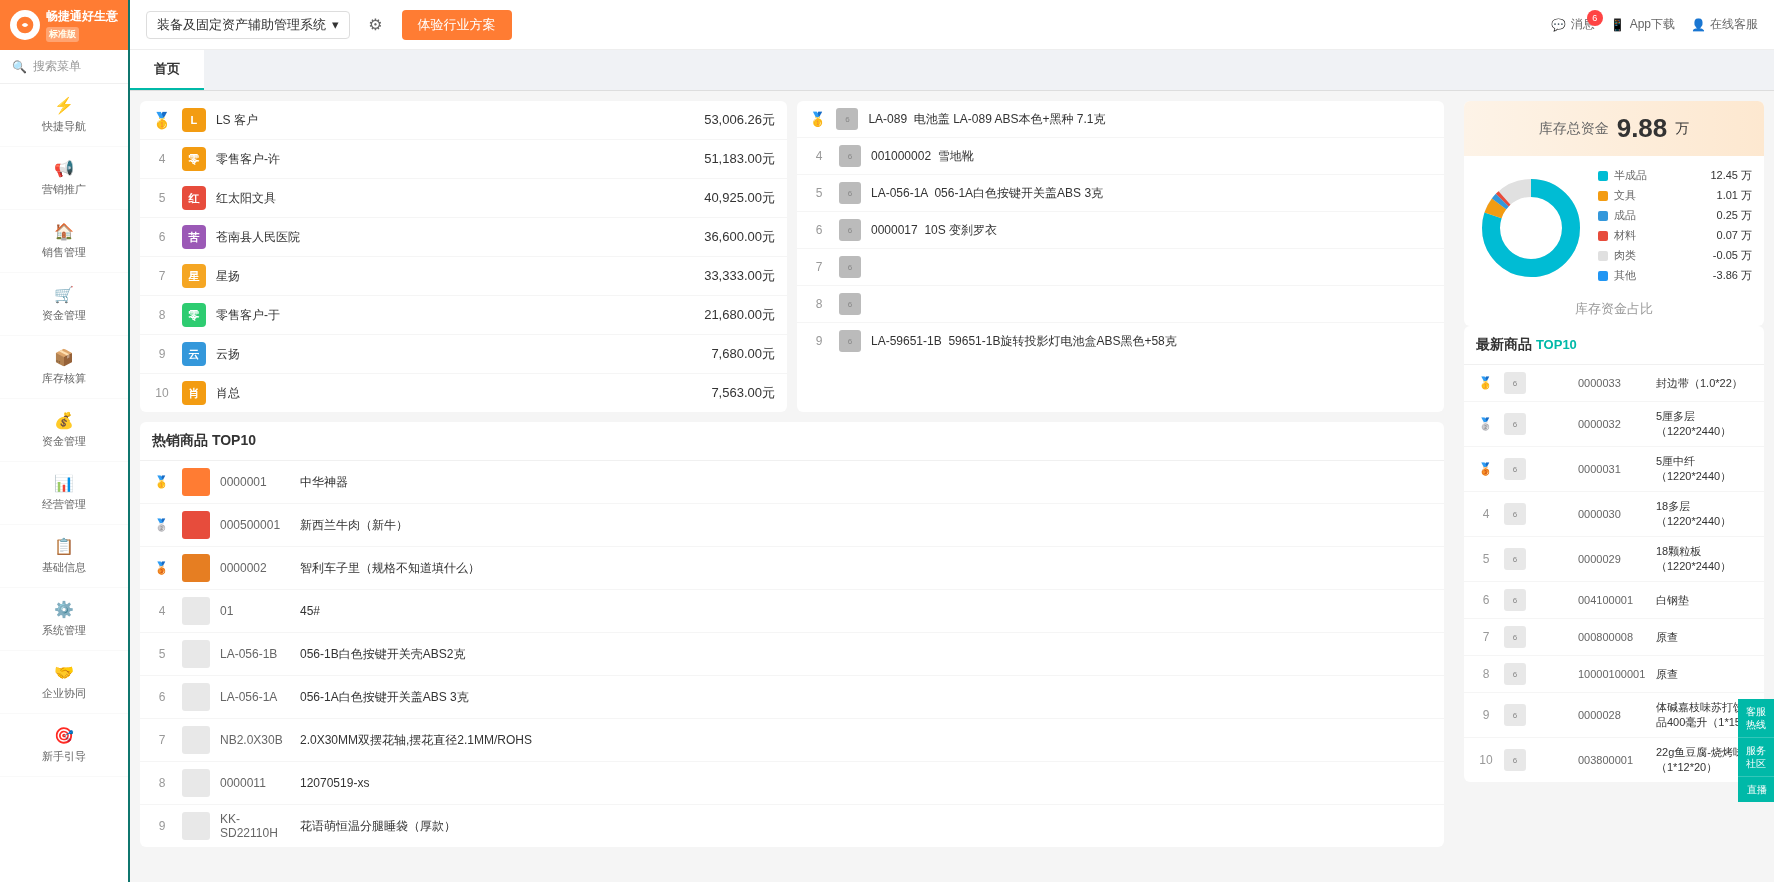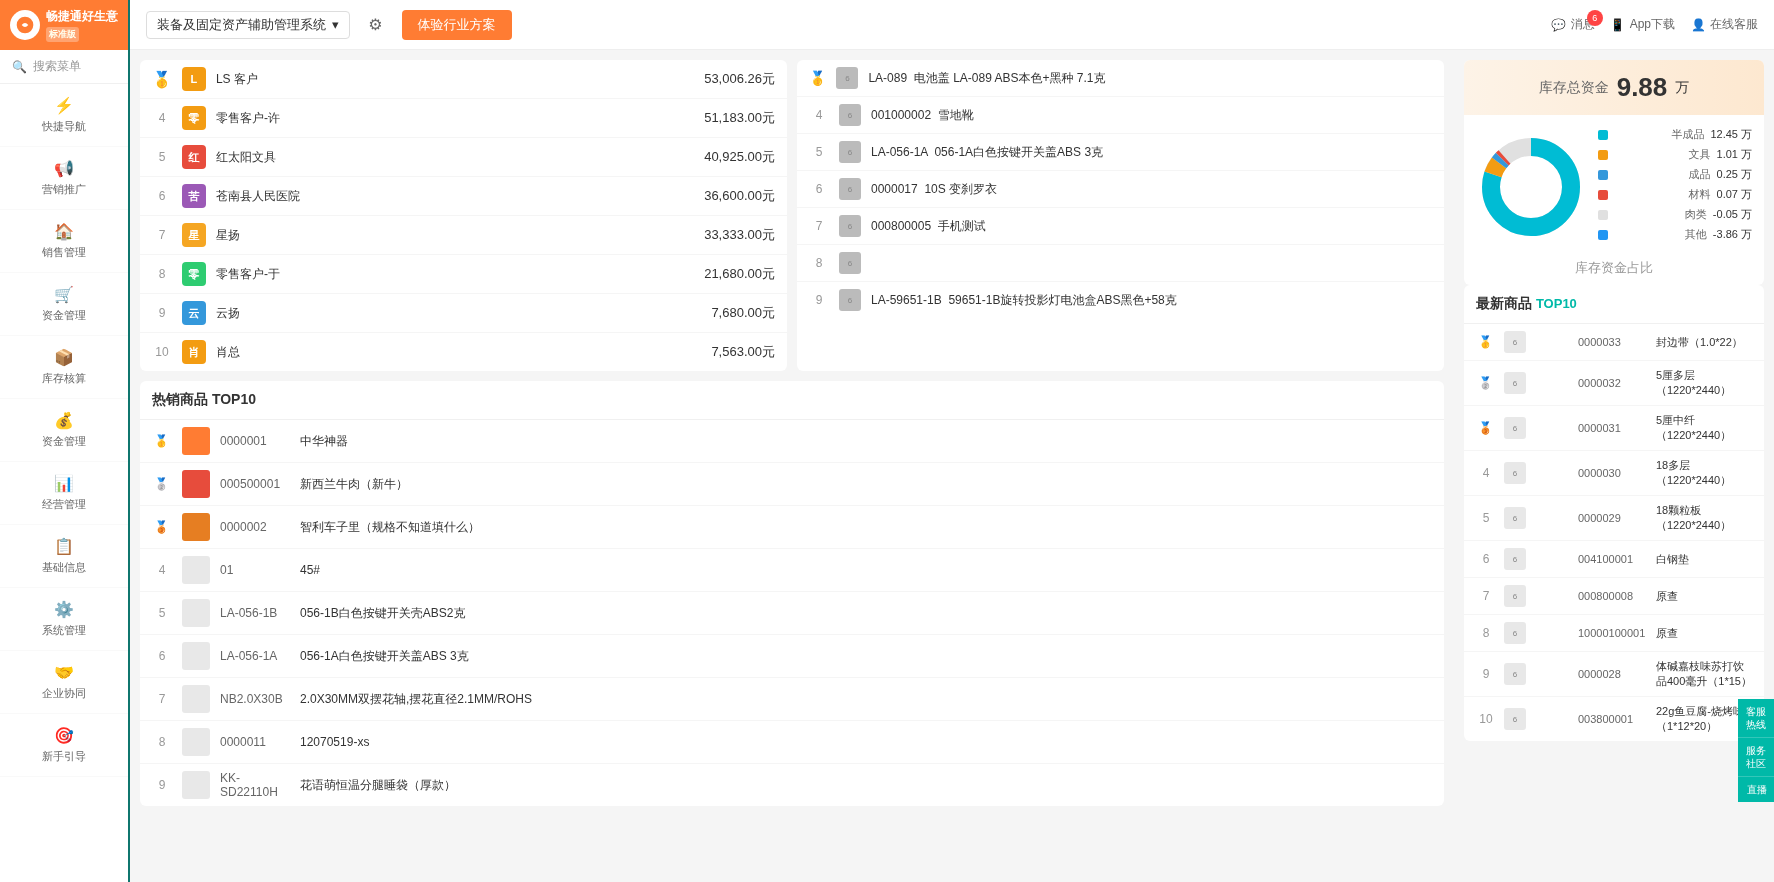--- a/index.html
+++ b/index.html
@@ -279,21 +279,20 @@
     }
     .donut-legend {
       flex: 1;
     }
     .legend-item {
       display: flex;
       align-items: center;
       gap: 6px;
       margin-bottom: 5px;
       font-size: 11px;
-      text-align: right;
     }
     .legend-dot {
       width: 10px; height: 10px;
       border-radius: 2px;
       flex-shrink: 0;
     }
     .legend-label { flex: 1; color: #666; }
     .legend-value { color: #333; font-weight: 500; font-size: 11px; }
     .inventory-footer {
       text-align: center;
@@ -452,20 +451,23 @@
         <span>📱</span>
         <span>App下载</span>
       </div>
       <div class="topbar-right-item">
         <span>👤</span>
         <span>在线客服</span>
       </div>
     </div>
   </div>
 
+  <div class="content-tabs">
+    <div class="content-tab active">首页</div>
+  </div>
 
   <div class="main-content">
 
     <div class="center-area">
 
       <div class="two-col">
 
         <div class="col-half sales-rank-section">
 
           <div class="ranking-table">
@@ -556,21 +558,20 @@
               <div class="np-img" style="background:#bbb;">
                   <span style="font-size:8px;color:#888">6</span>
                 </div>
               <span class="rank-name">0000017 &nbsp;10S 变刹罗衣</span>
             </div>
             <div class="ranking-row">
               <span class="rank-num">7</span>
               <div class="np-img" style="background:#bbb;">
                   <span style="font-size:8px;color:#888">6</span>
                 </div>
-              <span class="rank-name">000800005 &nbsp;手机测试</span>
             </div>
             <div class="ranking-row">
               <span class="rank-num">8</span>
               <div class="np-img" style="background:#bbb;">
                   <span style="font-size:8px;color:#888">6</span>
                 </div>
             </div>
             <div class="ranking-row">
               <span class="rank-num">9</span>
               <div class="np-img" style="background:#bbb;">

